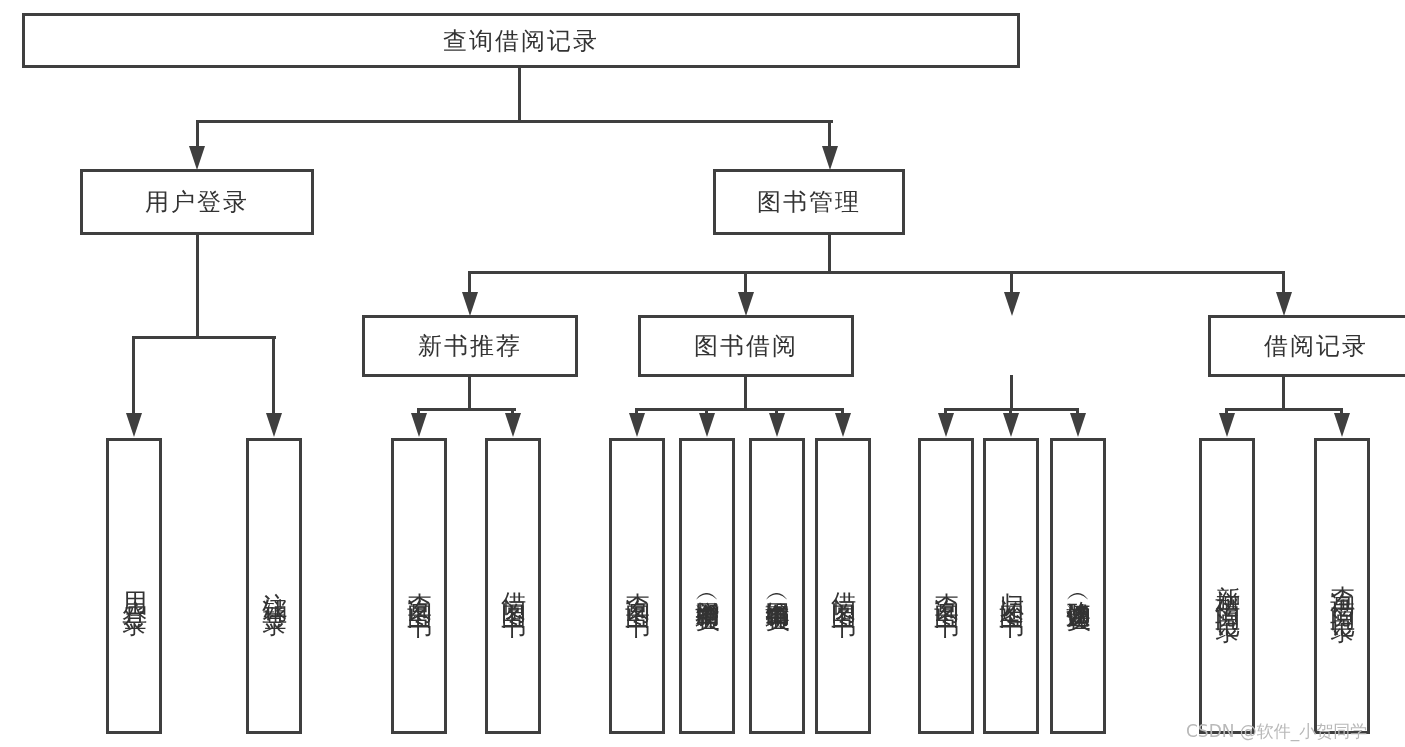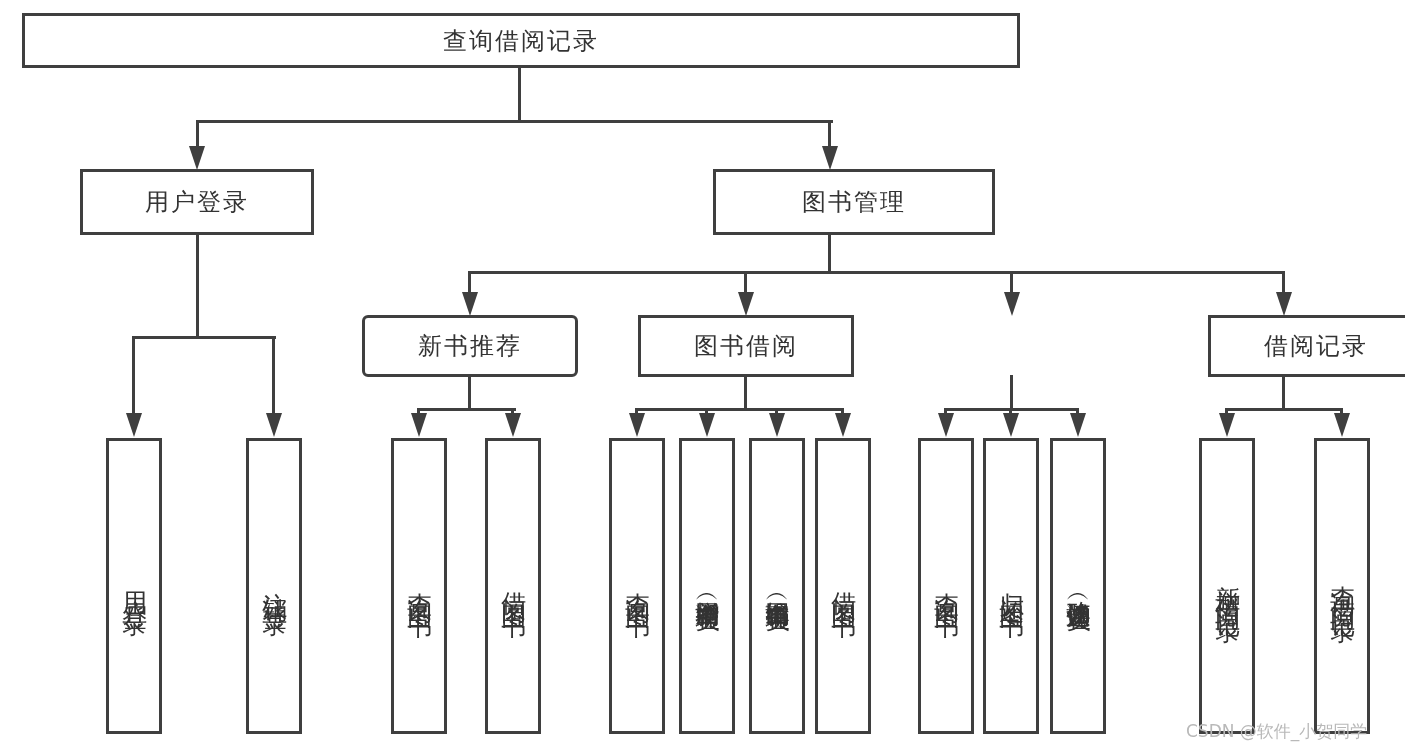--- a/index.html
+++ b/index.html
@@ -118,25 +118,25 @@
   <div class="stem" style="left:1340px;top:408px;height:9px;"></div>
   <div class="arrow" style="left:1334px;top:413px;"></div>
 
   <div class="box" style="left:22px;top:13px;width:998px;height:55px;">
     <span class="hlabel">查询借阅记录</span>
   </div>
 
   <div class="box" style="left:80px;top:169px;width:234px;height:66px;">
     <span class="hlabel">用户登录</span>
   </div>
-  <div class="box" style="left:713px;top:169px;width:282px;height:66px;">
+  <div class="box" style="left:713px;top:169px;width:192px;height:66px;">
     <span class="hlabel">图书管理</span>
   </div>
 
-  <div class="box" style="left:362px;top:315px;width:216px;height:62px;border-radius:6px;">
+  <div class="box" style="left:362px;top:315px;width:216px;height:62px;">
     <span class="hlabel">新书推荐</span>
   </div>
   <div class="box" style="left:638px;top:315px;width:216px;height:62px;">
     <span class="hlabel">图书借阅</span>
   </div>
   <div class="box" style="left:1176px;top:315px;width:216px;height:62px;margin-left:32px;">
     <span class="hlabel">借阅记录</span>
   </div>
 
   <div class="box leaf" style="left:106px;">

